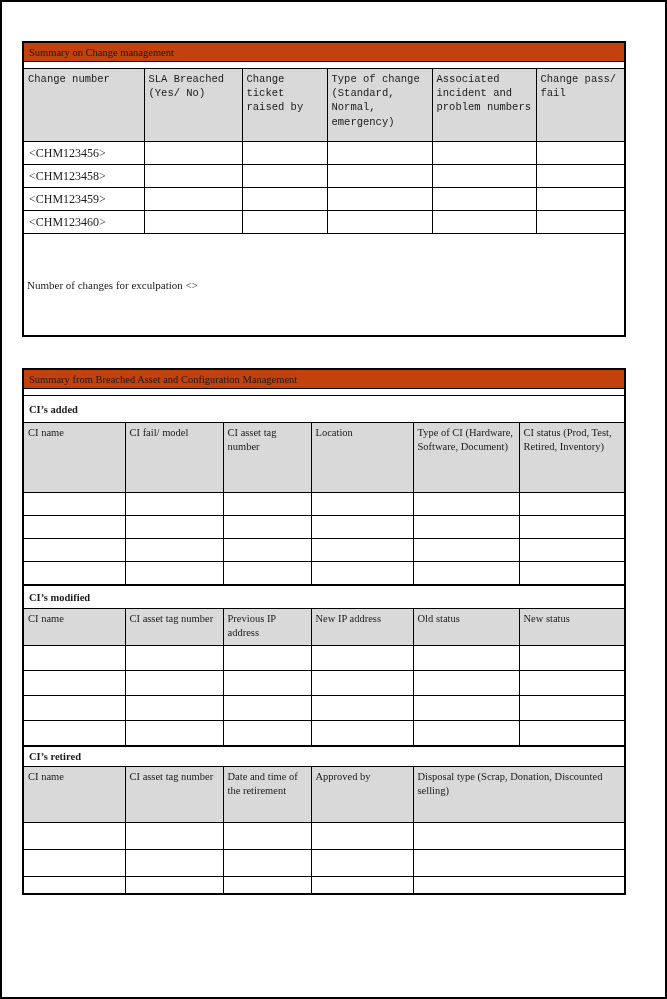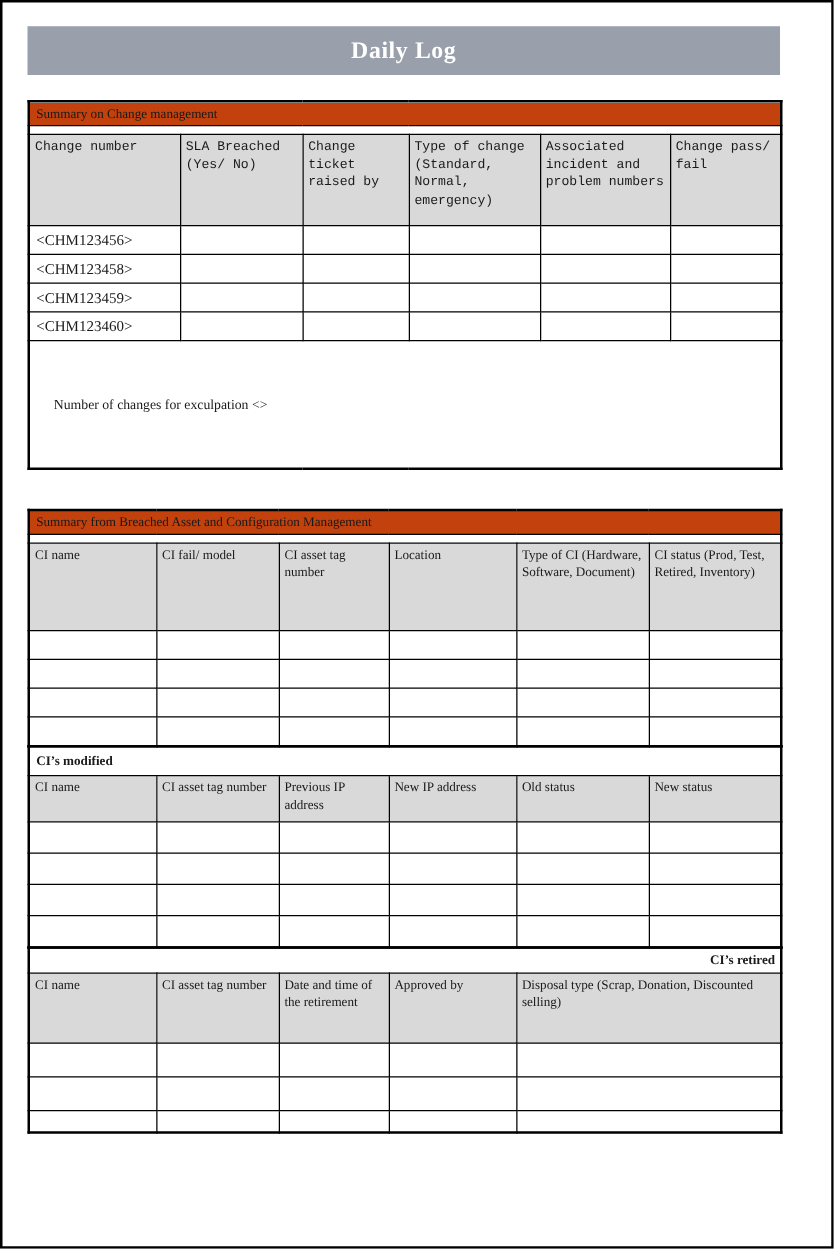--- a/index.html
+++ b/index.html
@@ -36,41 +36,38 @@
   .bar-row td {
     background:#c2410c; height:14px; vertical-align:middle; padding-left:5px;
   }
   .spacer-row td { height:6px; padding:0; background:#fff; }
   .head-row th { background:#D9D9D9; line-height:1.35; }
   .change-head th { height:67px; padding-top:3px;font-family:Liberation Mono, monospace; }
   .added-head th { height:64px; padding-top:3px; }
   .modified-head th { height:31px; padding-top:3px; }
   .retired-head th { height:50px; padding-top:3px; }
   .data-row td { height:18px; vertical-align:middle; font-size:12px; padding-left:5px; }
-  .note-row td { height:97px; vertical-align:middle; font-size:11px; padding-left:19px; }
+  .note-row td { height:97px; vertical-align:middle; font-size:11px; padding-left:3px; }
   .label-row td { font-weight:bold; vertical-align:middle; padding-left:5px; }
   .label-added td { height:22px; }
   .label-modified td { height:18px; }
-  .label-retired td { height:15px;text-align:right; }
+  .label-retired td { height:15px; }
   .rowA td { height:18px; }
   .rowB td { height:20px; }
   .rowC td { height:22px; }
   .rowC-last td { height:12px; }
   .s1 { margin-top:20px; }
   .s2 { margin-top:31px; }
   .stack { margin-top:-2px; }
 </style>
 </head>
 <body>
 
 <div class="page">
 
-  <div class="title-band">
-    <span class="t">Daily Log</span>
-  </div>
 
   <table class="tbl s1">
     <colgroup>
       <col style="width:121px">
         <col style="width:98px">
         <col style="width:85px">
       <col style="width:105px">
         <col style="width:104px">
         <col style="width:89px">
     </colgroup>
@@ -136,20 +133,23 @@
         <col style="width:106px">
         <col style="width:106px">
     </colgroup>
     <tbody>
         <tr class="bar-row">
       <td colspan="6">Summary from Breached Asset and Configuration Management</td>
     </tr>
     <tr class="spacer-row">
           <td colspan="6"></td>
         </tr>
+    <tr class="label-row label-added">
+      <td colspan="6">CI’s added</td>
+    </tr>
     <tr class="head-row added-head">
       <th>CI name</th>
       <th>CI fail/ model</th>
       <th>CI asset tag number</th>
       <th>Location</th>
       <th>Type of CI (Hardware, Software, Document)</th>
       <th>CI status (Prod, Test, Retired, Inventory)</th>
     </tr>
     <tr class="rowA">
       <td></td>

